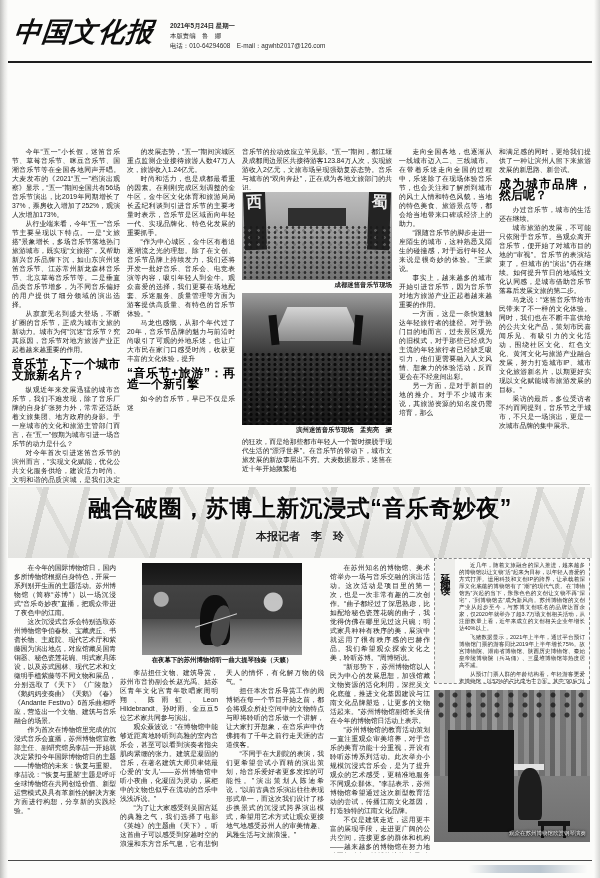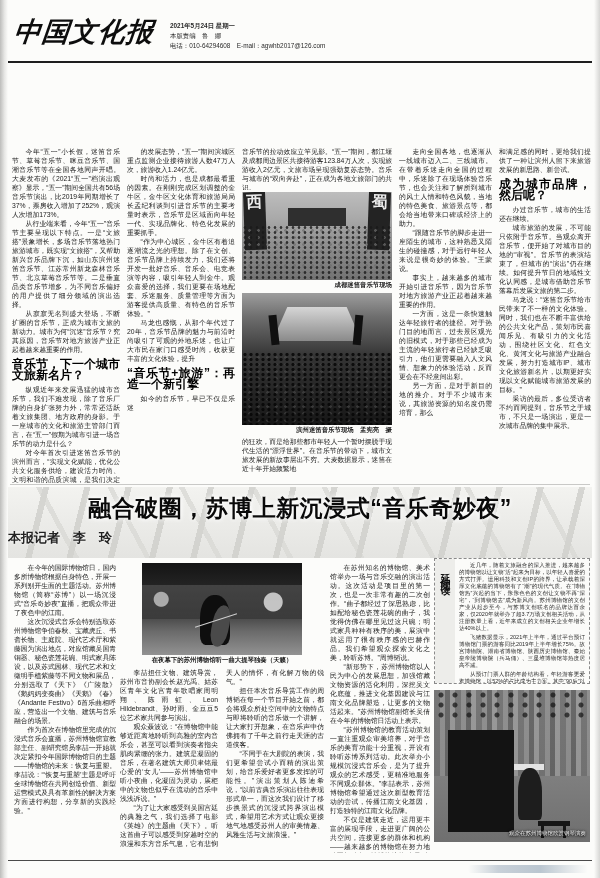--- a/index.html
+++ b/index.html
@@ -74,21 +74,21 @@
   
   .divider{position:absolute;left:10px;right:10px;top:484px;height:1px;background:#c9c9c7;}
   .a2{position:absolute;left:8px;right:8px;top:487px;height:372px;}
   .a2head{position:absolute;left:0;right:0;top:0;height:71px;overflow:hidden;
         background:linear-gradient(180deg,#f3f3f0,#e4e4e1),#eee;}
   .a2head .beams{position:absolute;inset:0;opacity:.8;
         background:repeating-linear-gradient(104deg,rgba(0,0,0,0) 0 34px,#cfcfcb 34px 40px),
                    repeating-linear-gradient(62deg,rgba(0,0,0,0) 0 58px,#dadad6 58px 63px);}
   .h2{position:absolute;left:0;right:0;top:6px;margin:0;text-align:center;font-size:23px;font-weight:900;
         letter-spacing:.5px;color:#0a0a0a;text-shadow:0 0 4px #fff,0 0 6px #fff;}
-  .byline2{position:absolute;left:0;right:0;top:42px;font-size:13px;font-weight:bold;
+  .byline2{position:absolute;left:0;right:0;top:42px;text-align:center;font-size:11px;font-weight:bold;
         color:#222;text-shadow:0 0 3px #fff;}
   .a2c{top:76px;height:290px;}
   .a2 .c1b{left:6px;width:102px;}
   .midwrap{position:absolute;left:112px;top:76px;width:204px;height:290px;overflow:hidden;}
   .cello{width:160px;height:92px;margin:0 auto;position:relative;overflow:hidden;
         background:linear-gradient(180deg,#141414 0%,#262626 28%,#3a3a3a 52%,#6a6a6a 74%,#929292 100%);
         }
   .cello .wall{position:absolute;left:0;right:0;top:22px;height:34px;opacity:.9;
         background-image:radial-gradient(circle at 82% 50%,#d4d4d4 0 9px,rgba(0,0,0,0) 10px),
                          radial-gradient(circle at 12% 42%,#b9b9b9 0 7px,rgba(0,0,0,0) 8px),

